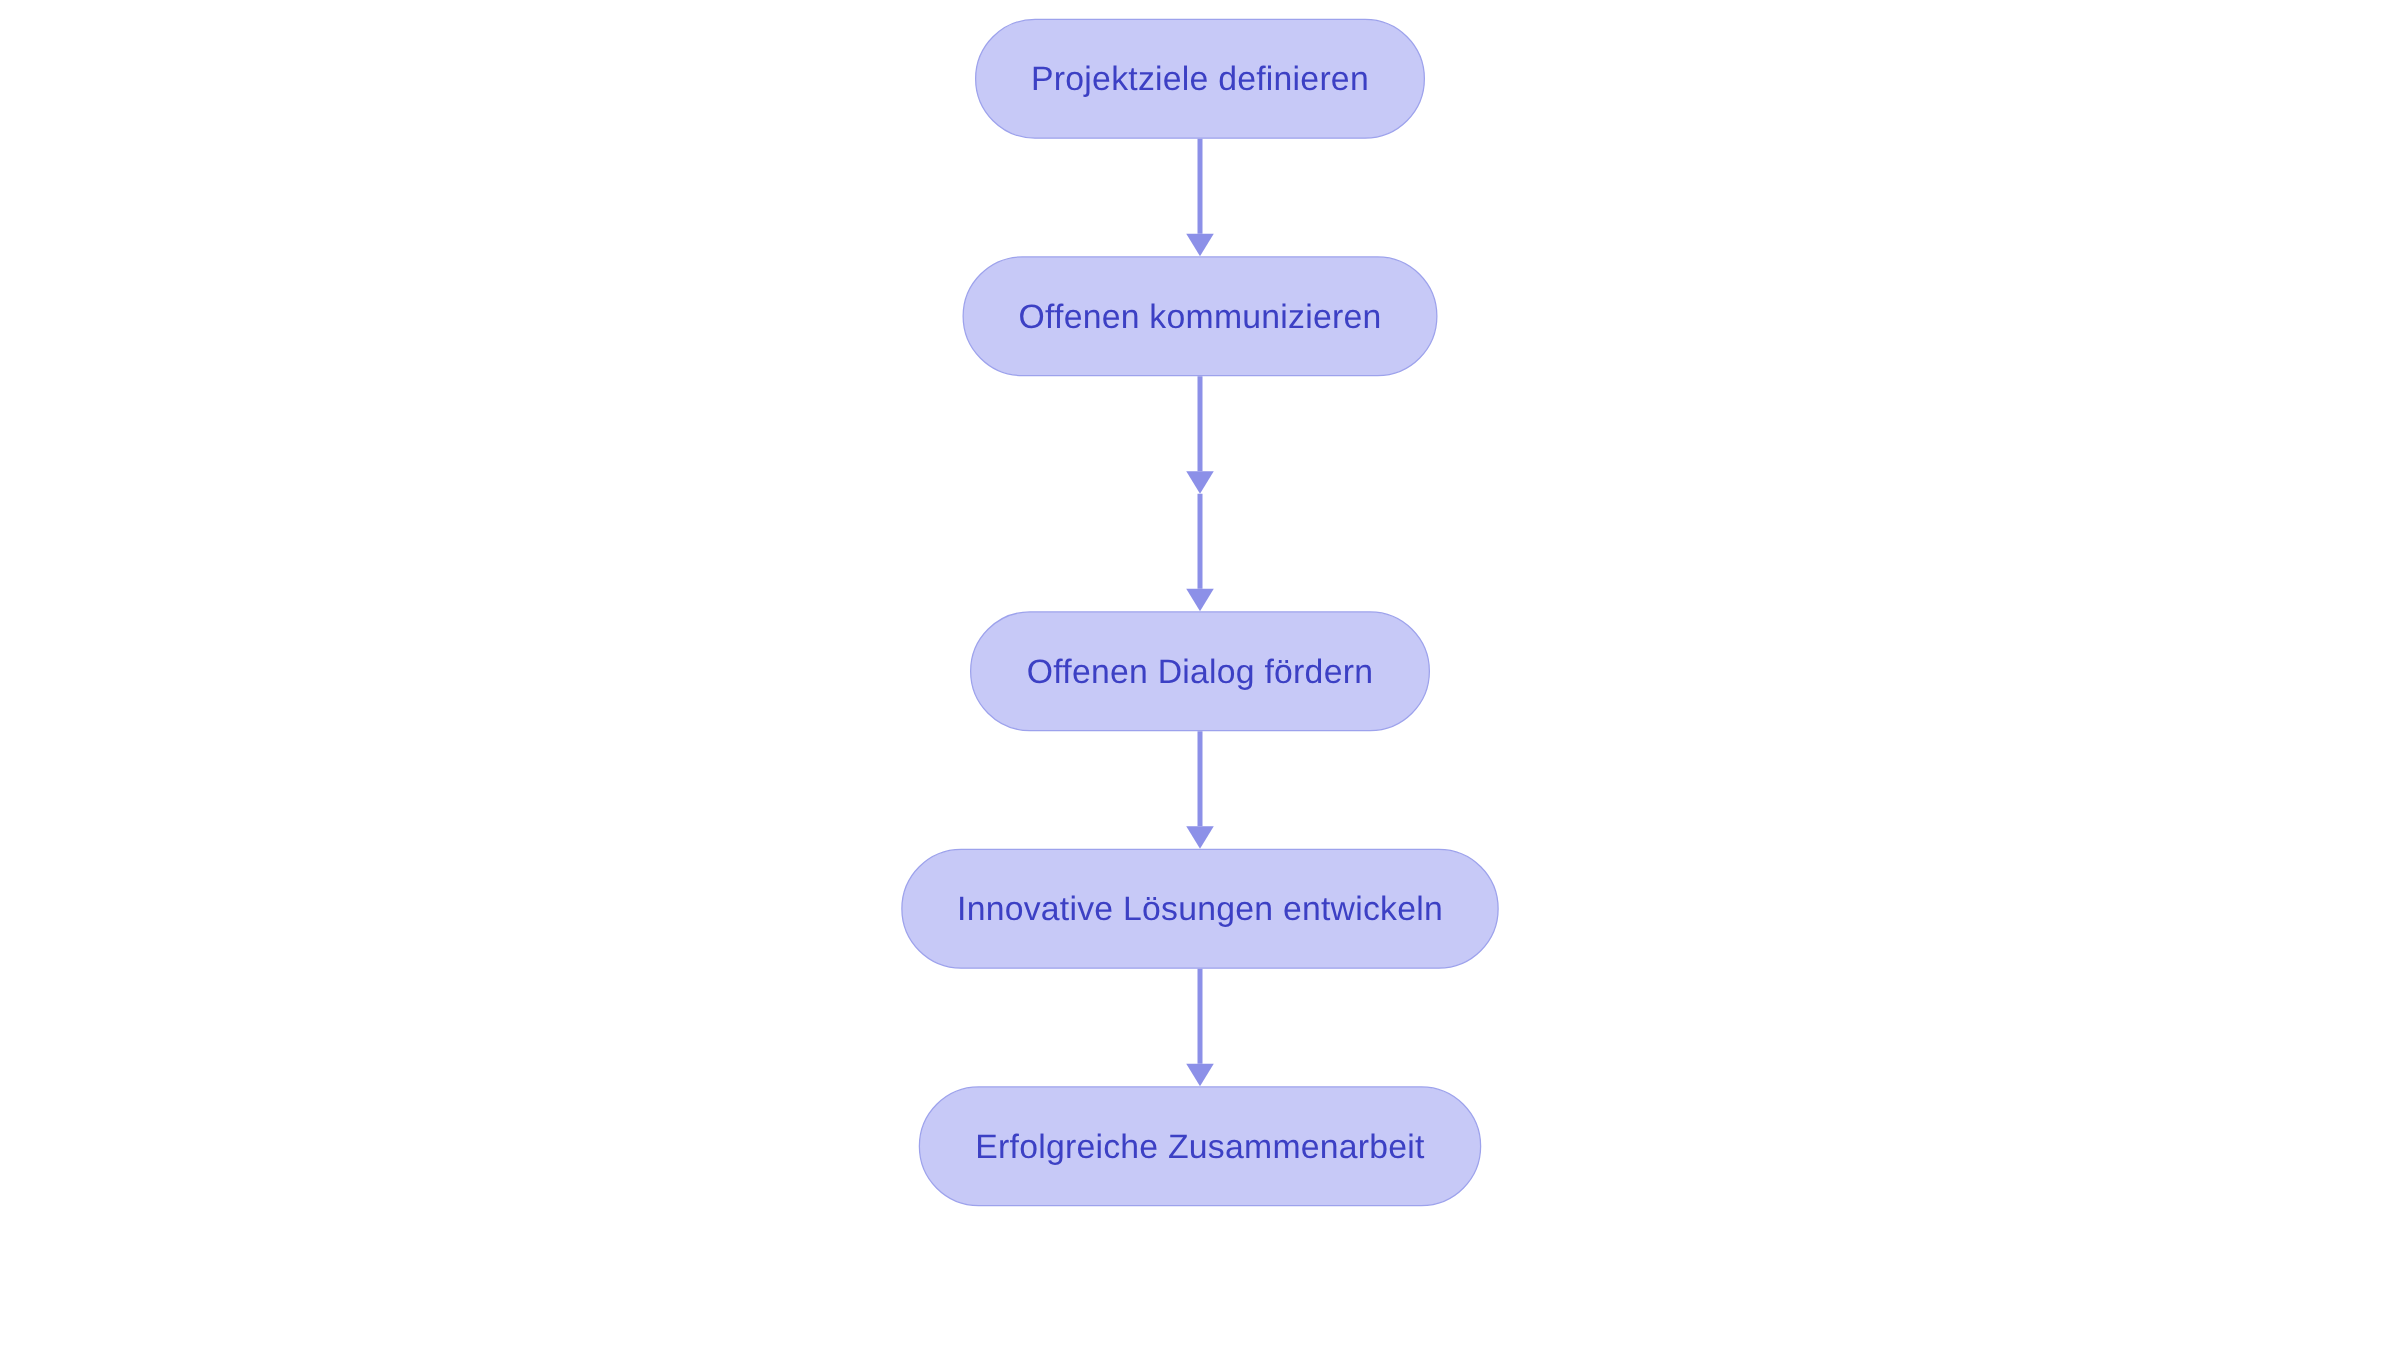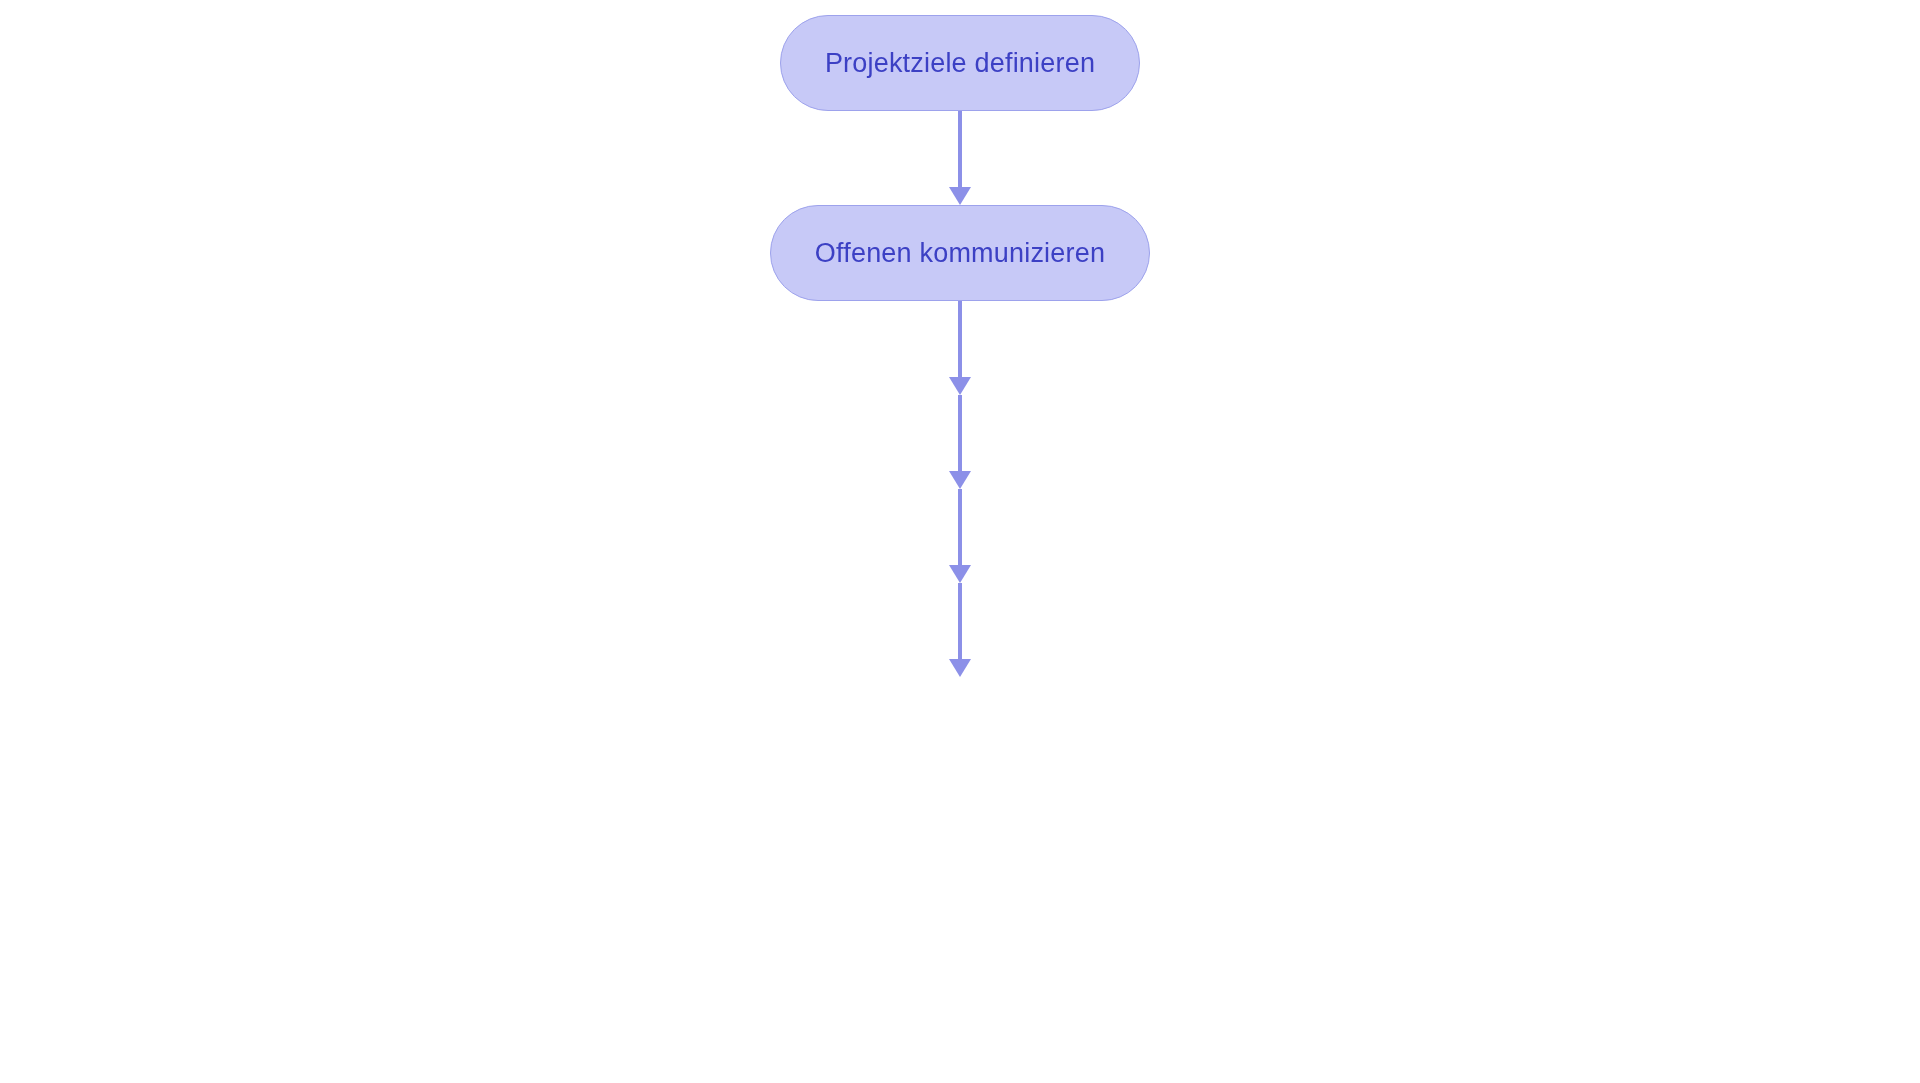--- a/index.html
+++ b/index.html
@@ -83,26 +83,35 @@
     <div class="arrow-line"></div>
     <div class="arrow-head"></div>
   </div>
 
 
   <div class="arrow">
     <div class="arrow-line"></div>
     <div class="arrow-head"></div>
   </div>
 
+  <div class="node">
+    <span class="node-label">Offenen Dialog fördern</span>
+  </div>
 
   <div class="arrow">
     <div class="arrow-line"></div>
     <div class="arrow-head"></div>
   </div>
 
+  <div class="node">
+    <span class="node-label">Innovative Lösungen entwickeln</span>
+  </div>
 
   <div class="arrow">
     <div class="arrow-line"></div>
     <div class="arrow-head"></div>
   </div>
 
+  <div class="node">
+    <span class="node-label">Erfolgreiche Zusammenarbeit</span>
+  </div>
 
 </div>
 
 </body></html>

